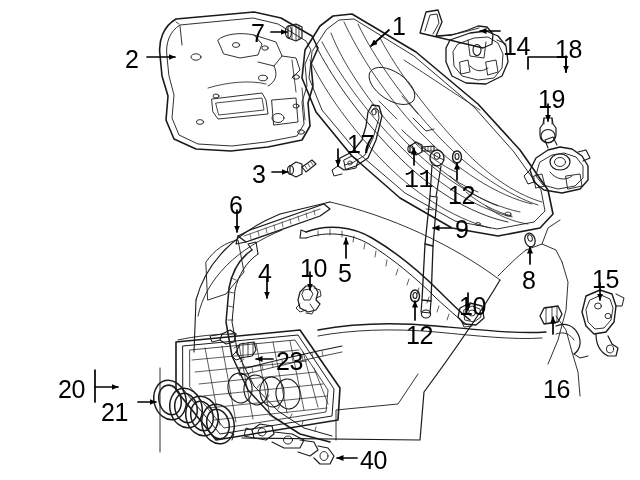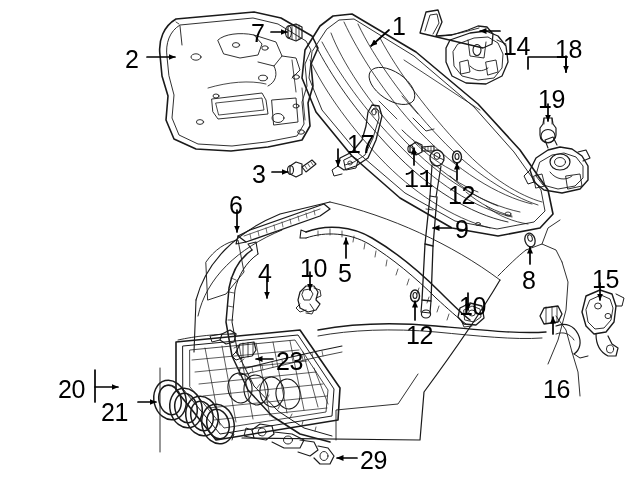--- a/index.html
+++ b/index.html
@@ -421,17 +421,17 @@
       <div class="callout" style="left: 406px; top: 323px;">12</div>
       <div class="callout" style="left: 300px; top: 256px;">10</div>
       <div class="callout" style="left: 503px; top: 34px;">14</div>
       <div class="callout" style="left: 592px; top: 267px;">15</div>
       <div class="callout" style="left: 543px; top: 337px; margin-top: 40px;">16</div>
       <div class="callout" style="left: 347px; top: 132px;">17</div>
       <div class="callout" style="left: 555px; top: 37px;">18</div>
       <div class="callout" style="left: 538px; top: 87px;">19</div>
       <div class="callout" style="left: 58px; top: 377px;">20</div>
       <div class="callout" style="left: 101px; top: 392px; margin-top: 8px;">21</div>
-      <div class="callout" style="left: 360px; top: 448px;">29</div>
+      <div class="callout" style="left: 360px; top: 448px;">40</div>
       <div class="callout" style="left: 276px; top: 349px; text-align: center;">23</div>
     </div>
 
 </div>
 
 </body></html>

